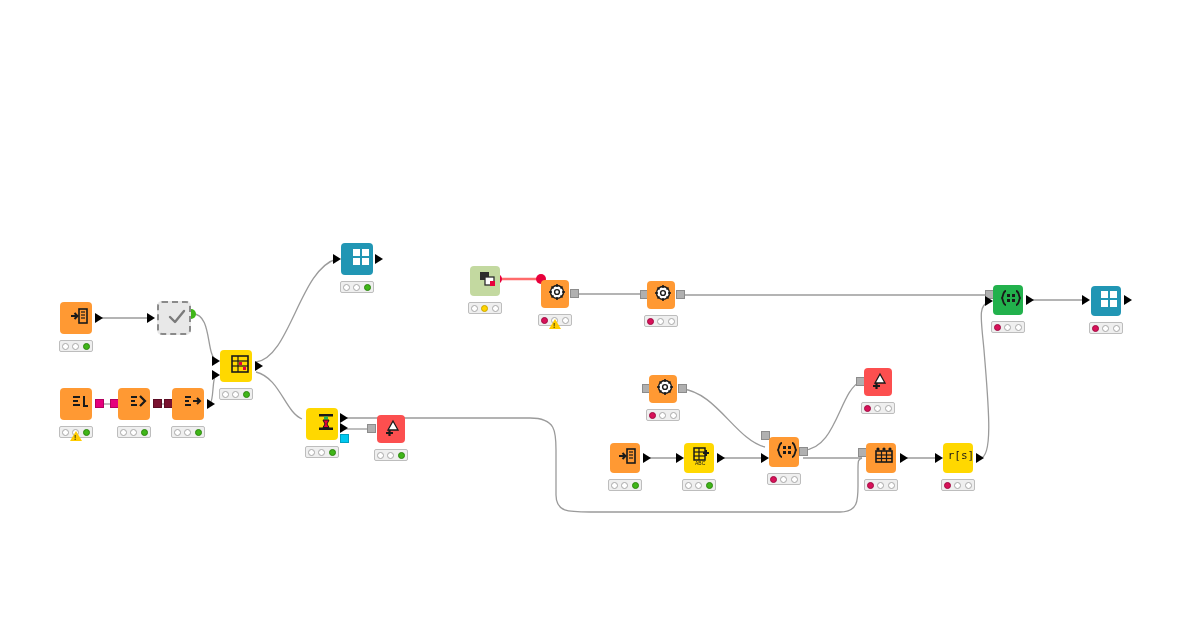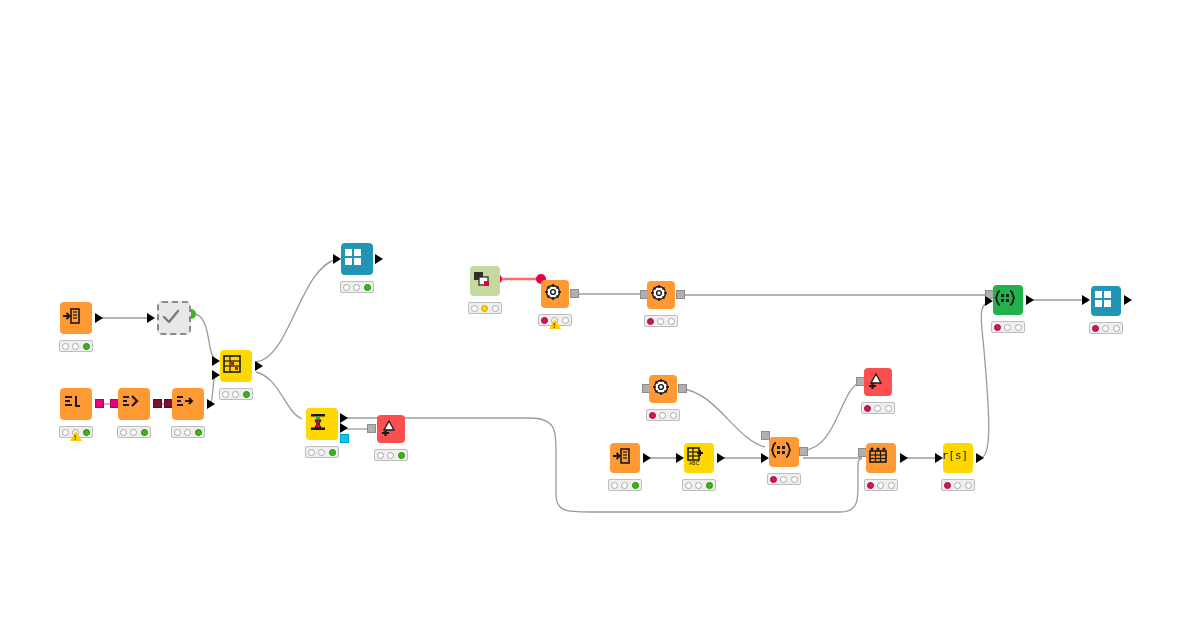--- a/index.html
+++ b/index.html
@@ -12,21 +12,21 @@
   }
   #canvas{
     position:absolute;left:0;top:0;width:1200px;height:630px;
   }
   #edges{position:absolute;left:0;top:0;width:1200px;height:630px;pointer-events:none;}
   .node{
     position:absolute;
     width:32px;height:32px;
     box-sizing:border-box;
     border-radius:4px;
-    display:flex;align-items:center;justify-content:flex-start;
+    display:flex;align-items:center;justify-content:flex-end;
   }
   .node .glyph{
     display:block;
     width:24px;height:24px;
     line-height:24px;
     text-align:center;
   }
   .node.selected{
     border:2px dashed #8a8a8a;
     background:#e8e8e8 !important;

